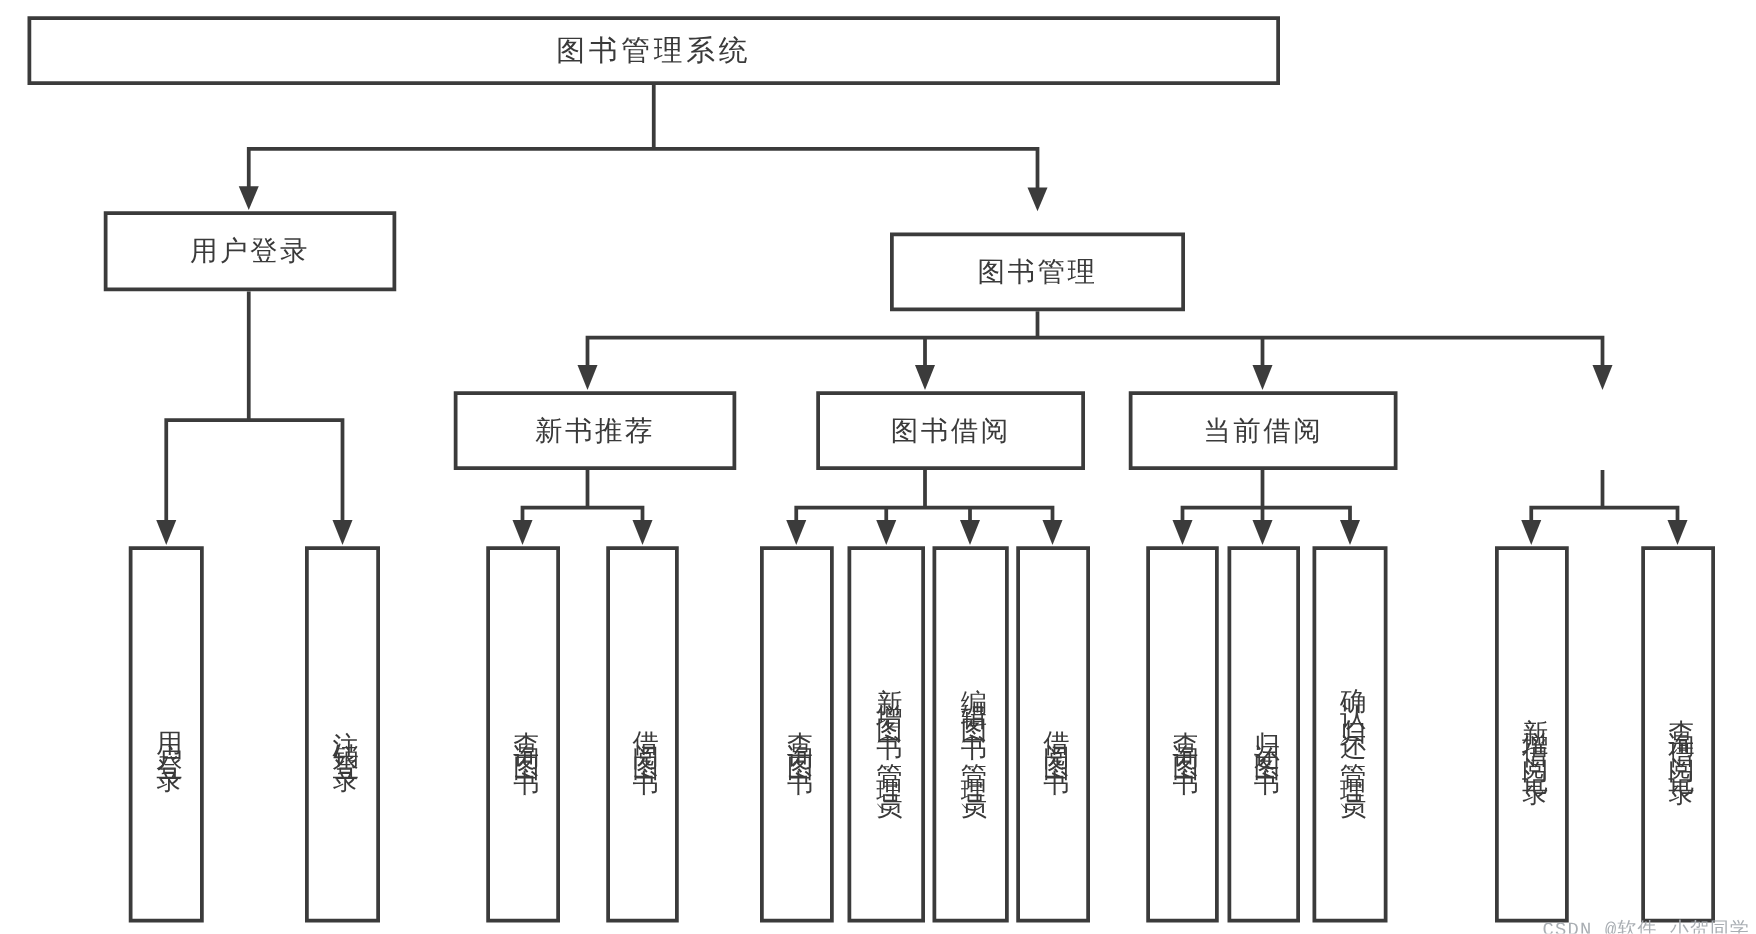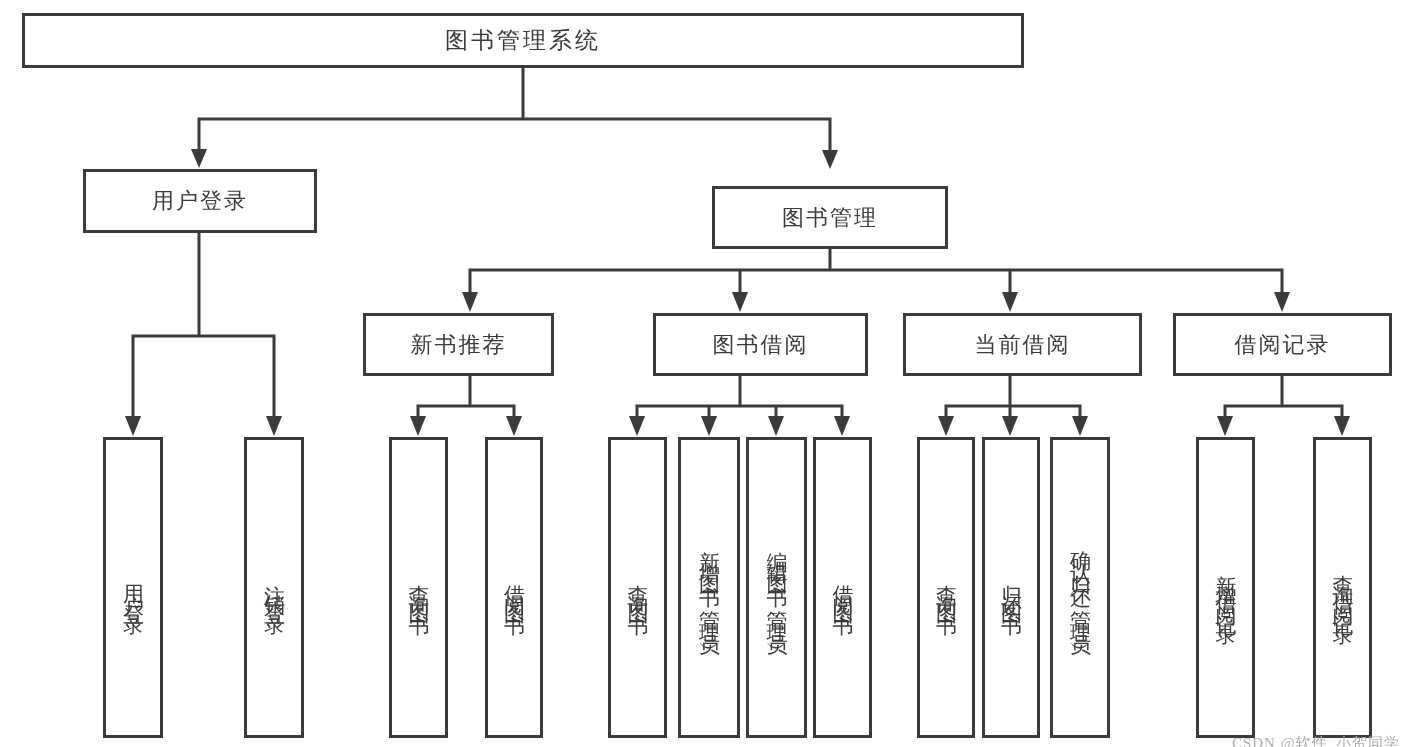--- a/index.html
+++ b/index.html
@@ -1,20 +1,20 @@
 <!DOCTYPE html>
 <html><head>
 <meta charset="utf-8">
 <style>
   html,body{margin:0;padding:0;background:#ffffff;}
   .canvas{
     position:relative;
     width:1405px;height:747px;
     background:#ffffff;
-    font-family:Liberation Serif, serif;
+    font-family:Liberation Mono, monospace;
     overflow:hidden;
   }
   .connectors{position:absolute;left:0;top:0;width:1405px;height:747px;}
   .box{
     position:absolute;
     border:3px solid #3b3b3b;
     background:#ffffff;
     display:flex;align-items:center;justify-content:center;
     color:#3a3a3a;
     box-sizing:border-box;
@@ -88,31 +88,28 @@
     <span class="root-label">图书管理系统</span>
   </div>
 
   <div class="box" style="left:83px;top:169px;width:234px;height:64px">
     <span class="hlabel">用户登录</span>
   </div>
   <div class="box" style="left:712px;top:186px;width:236px;height:63px">
     <span class="hlabel">图书管理</span>
   </div>
 
-  <div class="box" style="left:363px;top:313px;width:191px;height:63px">
+  <div class="box" style="left:363px;top:313px;width:226px;height:63px">
     <span class="hlabel">新书推荐</span>
   </div>
   <div class="box" style="left:653px;top:313px;width:215px;height:63px">
     <span class="hlabel">图书借阅</span>
   </div>
-  <div class="box" style="left:903px;top:313px;width:239px;height:63px">
+  <div class="box" style="left:903px;top:313px;width:215px;height:63px">
     <span class="hlabel">当前借阅</span>
-  </div>
-  <div class="box" style="left:1173px;top:313px;width:219px;height:63px">
-    <span class="hlabel">借阅记录</span>
   </div>
 
   <div class="box" style="left:103px;top:437px;width:60px;height:301px">
     <span class="vlabel ls10">用户登录</span>
   </div>
   <div class="box" style="left:244px;top:437px;width:60px;height:301px">
     <span class="vlabel ls10">注销登录</span>
   </div>
 
   <div class="box" style="left:389px;top:437px;width:59px;height:301px">

